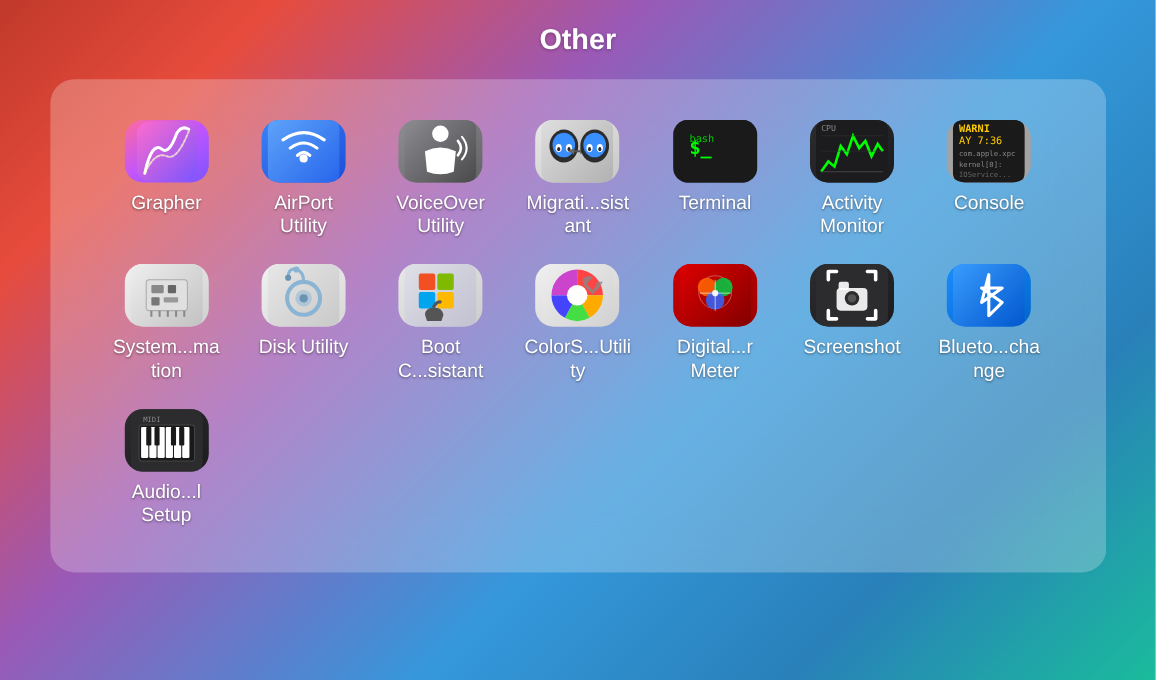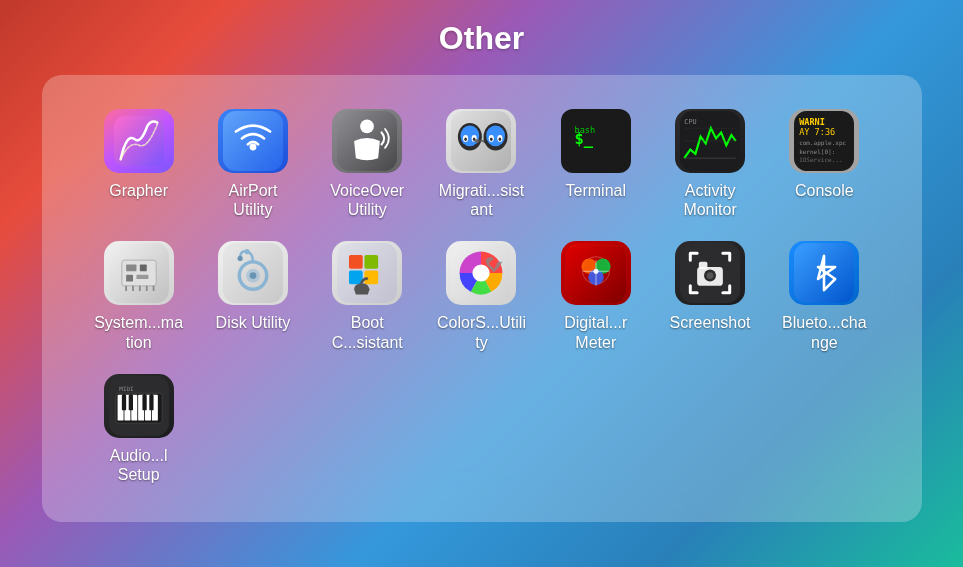--- a/index.html
+++ b/index.html
@@ -12,21 +12,21 @@
       background: linear-gradient(135deg, #c0392b 0%, #e74c3c 15%, #9b59b6 35%, #3498db 60%, #2980b9 80%, #1abc9c 100%);
       display: flex;
       flex-direction: column;
       align-items: center;
       justify-content: flex-start;
       padding-top: 20px;
     }
 
     .page-title {
       color: white;
-      font-size: 32px;
+      font-size: 24px;
       font-weight: 600;
       margin-bottom: 18px;
       text-shadow: 0 1px 3px rgba(0,0,0,0.3);
     }
 
     .folder-container {
       background: rgba(255,255,255,0.25);
       backdrop-filter: blur(20px);
       border-radius: 20px;
       padding: 28px 40px 32px 40px;
@@ -44,21 +44,21 @@
       flex-direction: column;
       align-items: center;
       gap: 8px;
       cursor: pointer;
       padding: 6px;
       border-radius: 12px;
     }
 
     .app-icon {
       width: 70px;
-      height: 64px;
+      height: 52px;
       border-radius: 15px;
       display: flex;
       align-items: center;
       justify-content: center;
       font-size: 36px;
       position: relative;
       overflow: hidden;
     }
 
     .app-label {

